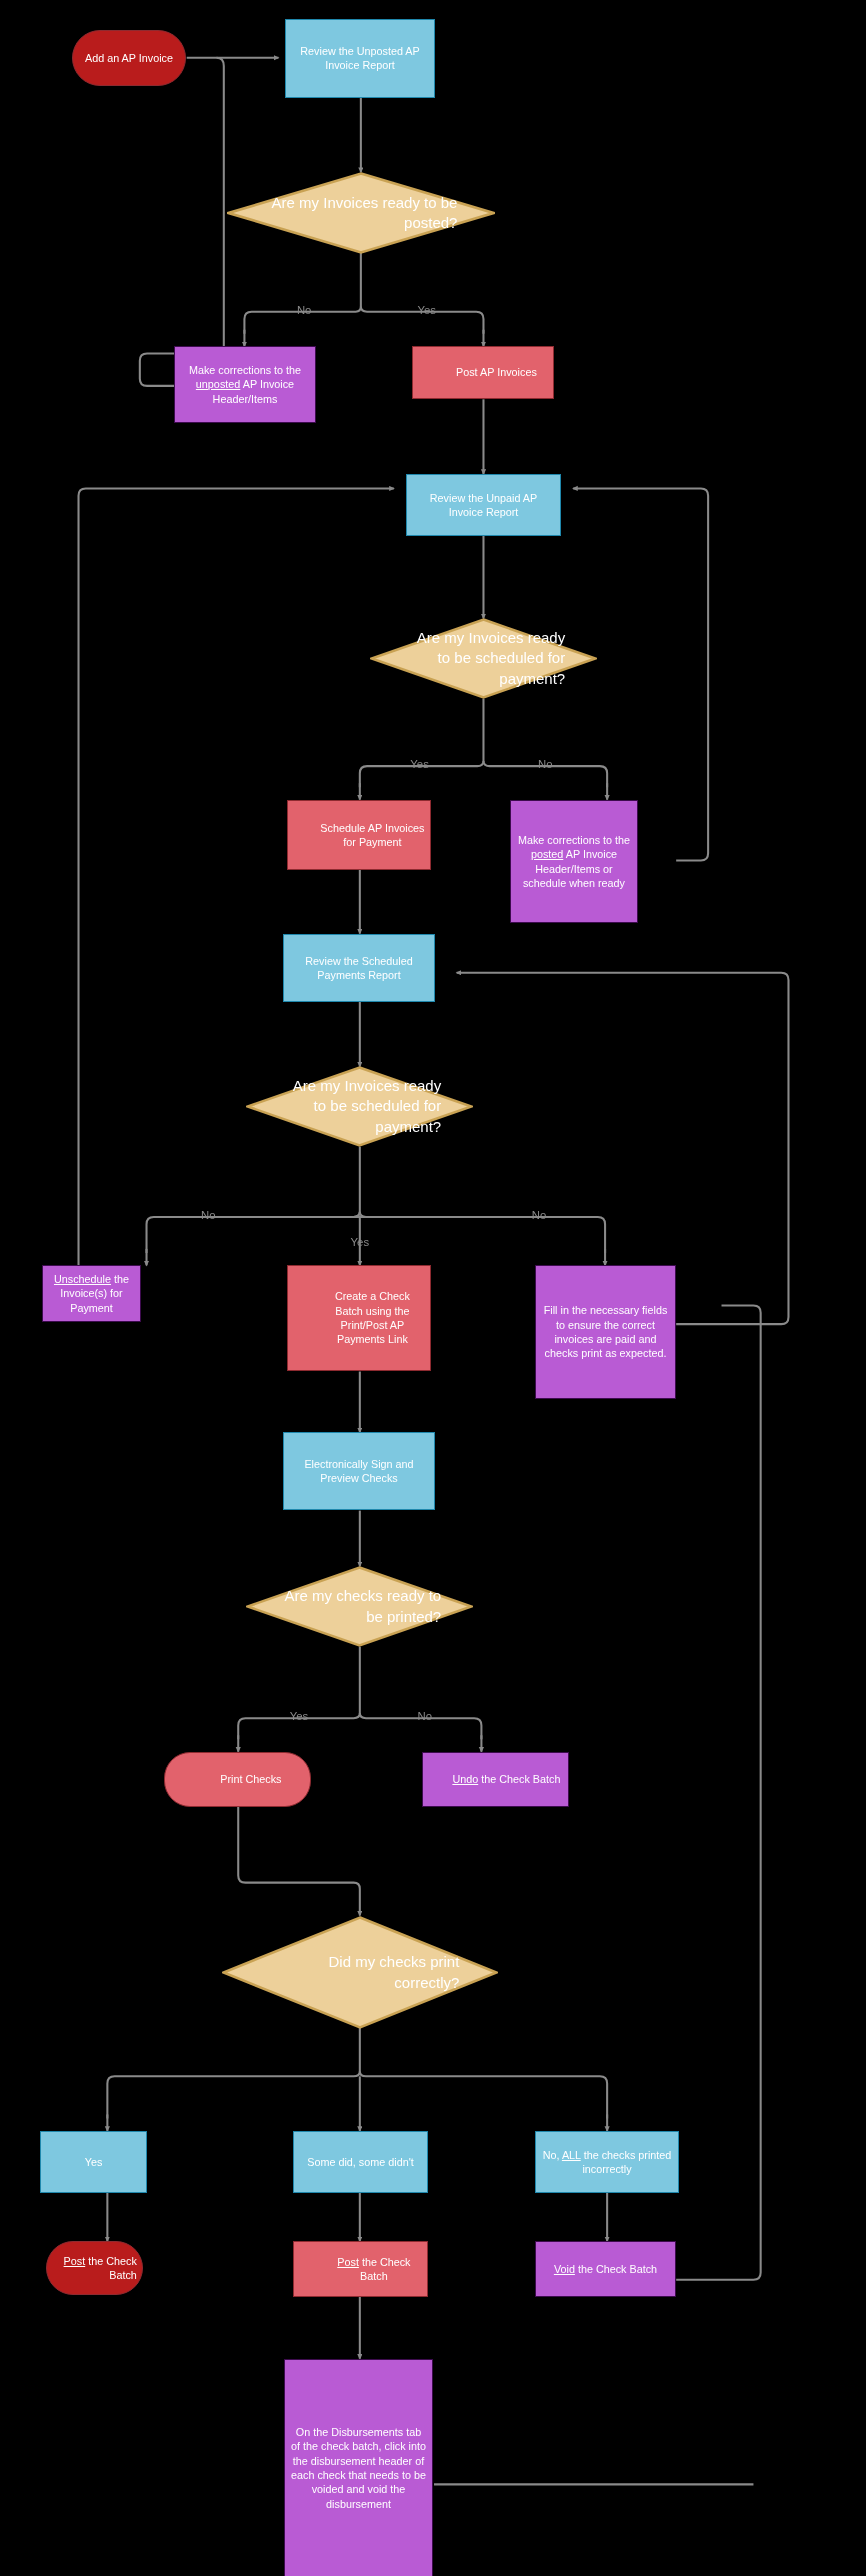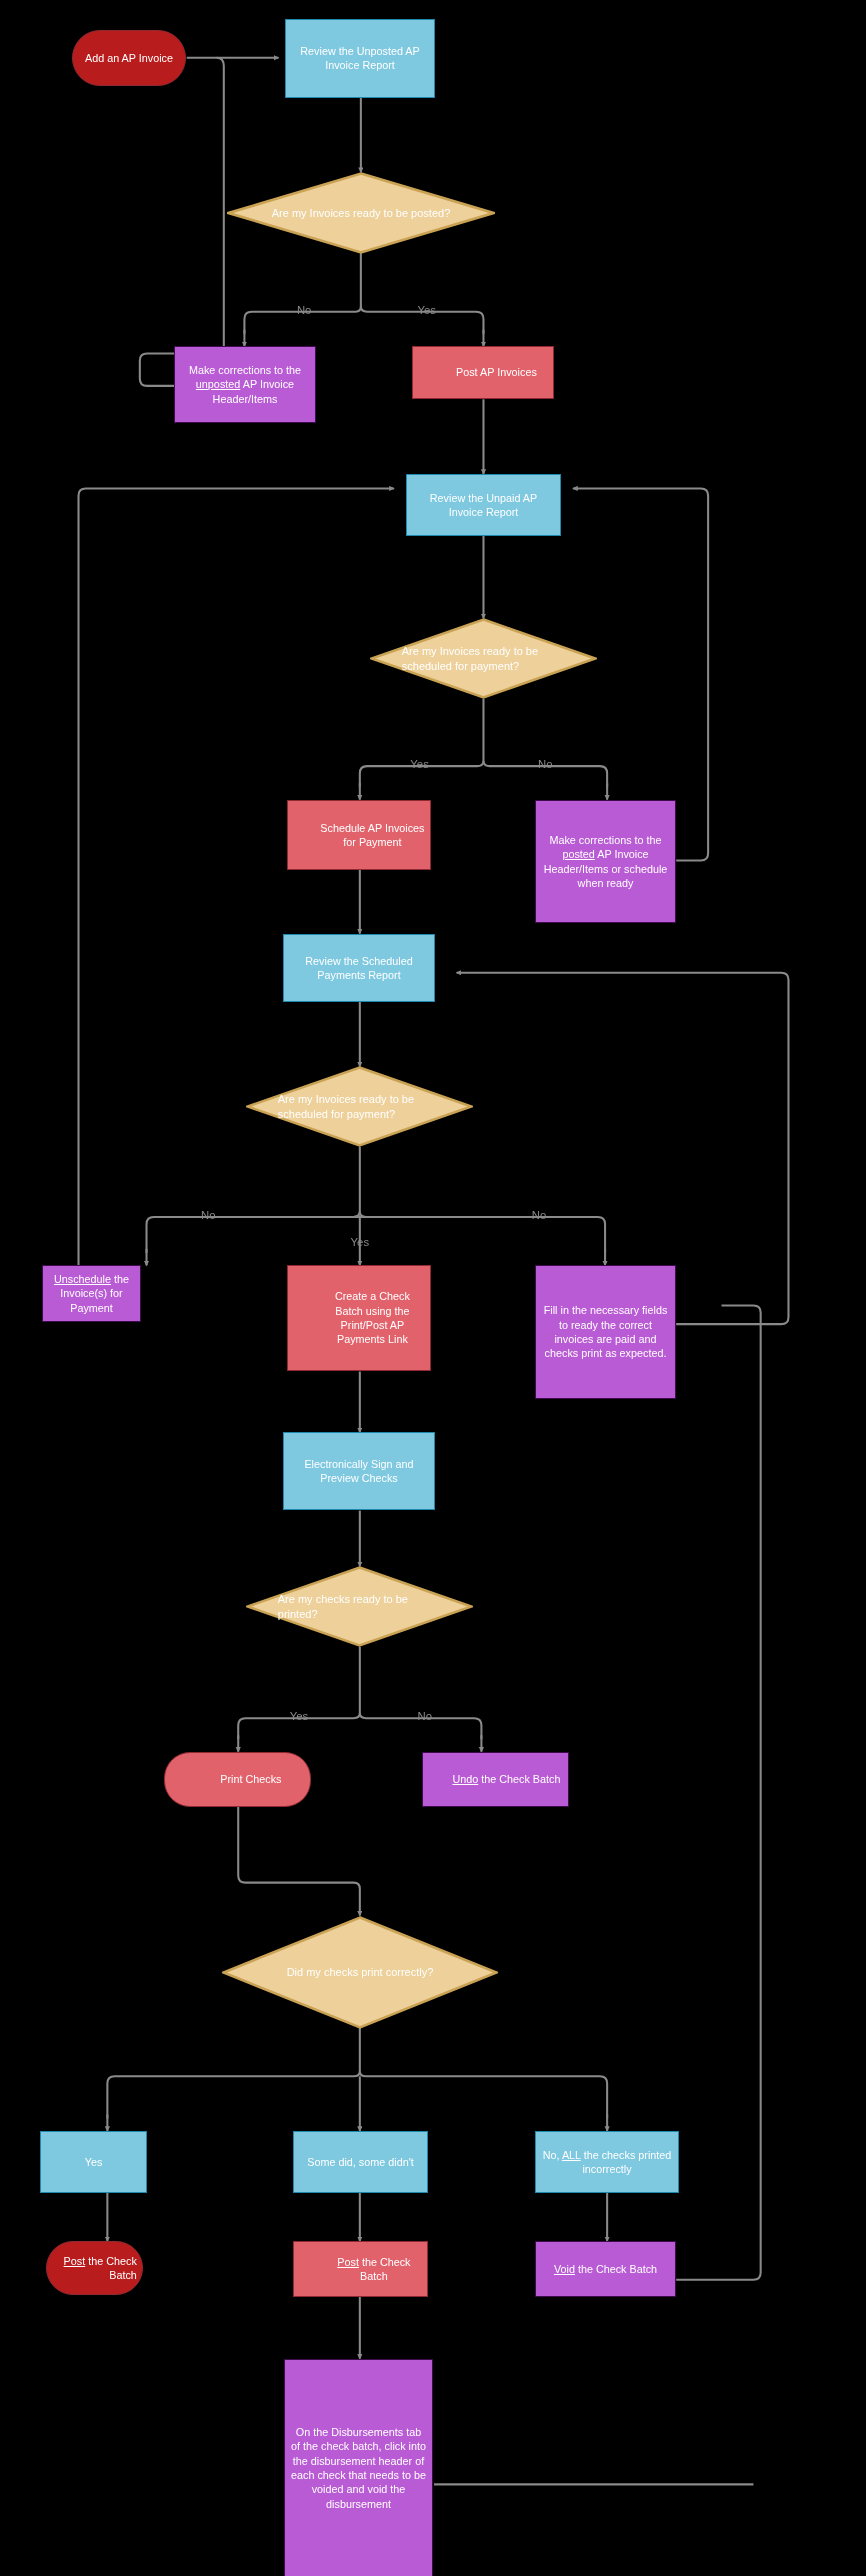--- a/index.html
+++ b/index.html
@@ -79,23 +79,23 @@
   }
   .diamond-text {
     position: absolute;
     left: 14%;
     top: 0;
     width: 72%;
     height: 100%;
     display: flex;
     align-items: center;
     justify-content: center;
-    text-align: left;
+    text-align: right;
     color: #ffffff;
-    font-size: 11px;
+    font-size: 15px;
     line-height: 1.34;
   }
   .u { text-decoration: underline; }
 </style>
 </head>
 <body>
 
 <div id="canvas-wrap">
 
   <svg class="edges" viewBox="0 0 1682 5060">
@@ -214,21 +214,21 @@
     <svg viewBox="0 0 440 158" preserveAspectRatio="none">
       <polygon points="220,3 437,79 220,155 3,79" fill="#edd09a" stroke="#c9a253" stroke-width="5"></polygon>
     </svg>
     <div class="diamond-text">Are my Invoices ready to be scheduled for payment?</div>
   </div>
 
   <div class="node node-action" style="left:287px; top:800px; width:144px; height:70px;">
     <span>Schedule AP Invoices for Payment</span>
   </div>
 
-  <div class="node node-fix" style="left:535px; top:800px; width:141px; height:123px;">
+  <div class="node node-fix" style="left:510px; top:800px; width:128px; height:123px;">
     <span>
       <span>Make corrections to the </span><span class="u">posted</span><span> AP Invoice Header/Items or schedule when ready</span>
     </span>
   </div>
 
   <div class="node node-process" style="left:283px; top:934px; width:152px; height:68px;">
     <span>Review the Scheduled Payments Report</span>
   </div>
 
   <div class="diamond-wrap" style="left:246px; top:1066px; width:227px; height:81px;">
@@ -242,21 +242,21 @@
     <span>
       <span class="u">Unschedule</span><span> the Invoice(s) for Payment</span>
     </span>
   </div>
 
   <div class="node node-action" style="left:287px; top:1265px; width:144px; height:106px;">
     <span>Create a Check Batch using the Print/Post AP Payments Link</span>
   </div>
 
   <div class="node node-fix" style="left:535px; top:1265px; width:141px; height:134px;">
-    <span>Fill in the necessary fields to ready the correct invoices are paid and checks print as expected.</span>
+    <span>Fill in the necessary fields to ensure the correct invoices are paid and checks print as expected.</span>
   </div>
 
   <div class="node node-process" style="left:283px; top:1432px; width:152px; height:78px;">
     <span>Electronically Sign and Preview Checks</span>
   </div>
 
   <div class="diamond-wrap" style="left:246px; top:1566px; width:227px; height:81px;">
     <svg viewBox="0 0 440 158" preserveAspectRatio="none">
       <polygon points="220,3 437,79 220,155 3,79" fill="#edd09a" stroke="#c9a253" stroke-width="5"></polygon>
     </svg>

